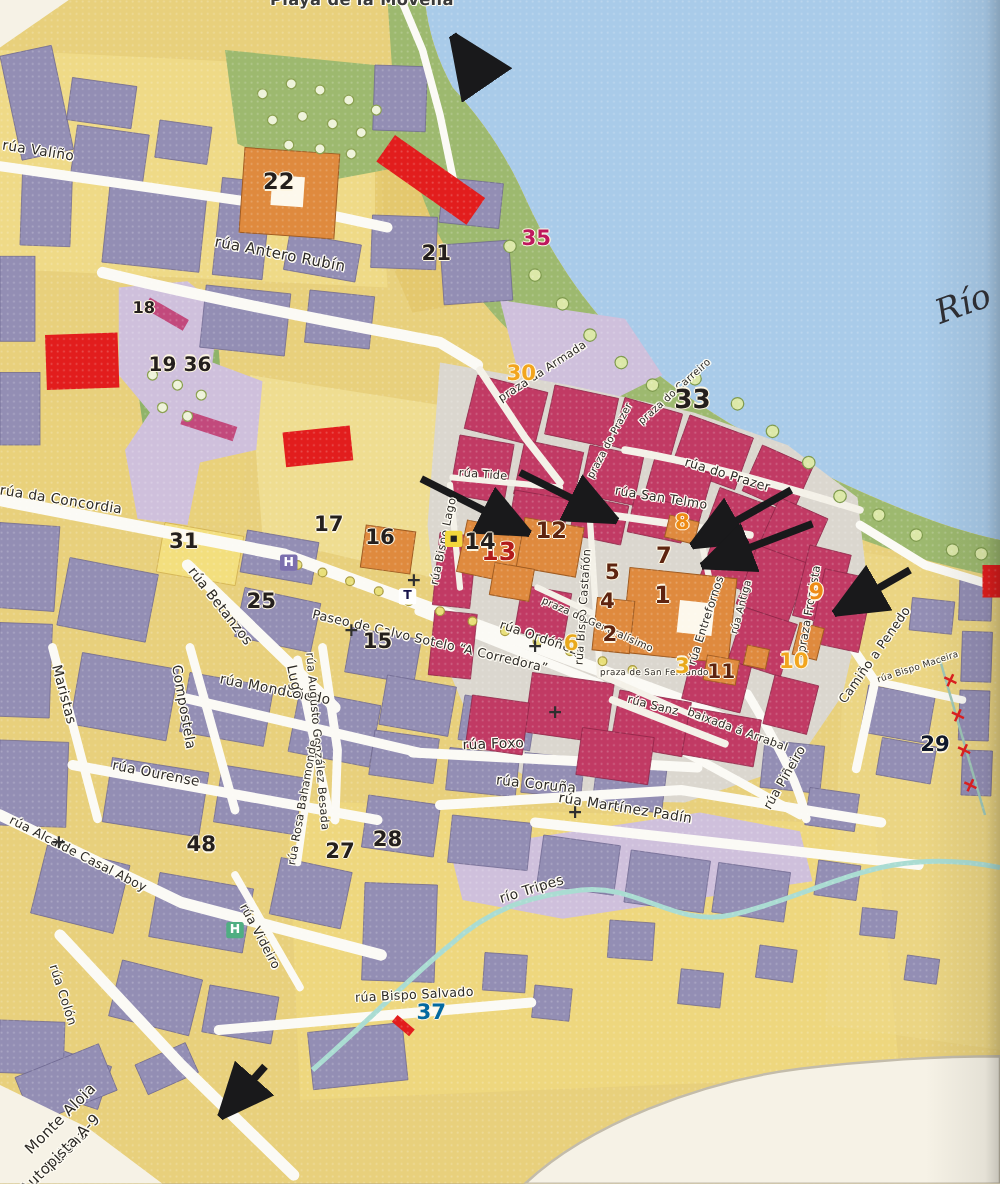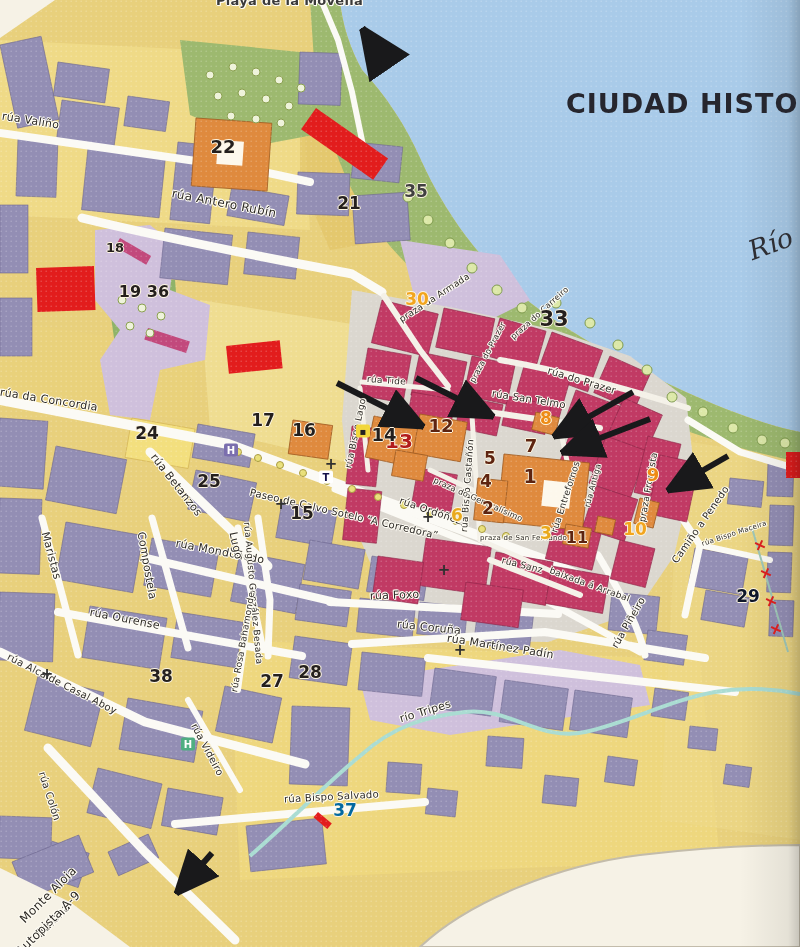--- a/index.html
+++ b/index.html
@@ -333,21 +333,20 @@
         <line x1="416" y1="378" x2="494" y2="417" stroke="#19191b" stroke-width="6" marker-end="url(#ah)"></line>
         <line x1="633" y1="392" x2="553" y2="437" stroke="#19191b" stroke-width="6" marker-end="url(#ah)"></line>
         <line x1="650" y1="419" x2="561" y2="453" stroke="#19191b" stroke-width="6" marker-end="url(#ah)"></line>
         <line x1="728" y1="456" x2="667" y2="491" stroke="#19191b" stroke-width="6" marker-end="url(#ah)"></line>
         <line x1="212" y1="853" x2="176" y2="894" stroke="#19191b" stroke-width="6" marker-end="url(#ah)"></line>
       </g>
 </svg>
 
 <div id="labels">
   <div class="beach-lbl lbl">Playa de la Movella</div>
-  <div class="map-subtitle">CIUDAD HISTO</div>
   <div class="river-lbl">Río</div>
 <div class="lbl" style="left: 2px; top: 116px; font-size: 11px; transform: translate(0px, -50%) rotate(9deg);">rúa Valiño</div>
       <div class="lbl" style="left: 172px; top: 193px; font-size: 12px; transform: translate(0px, -50%) rotate(11deg);">rúa Antero Rubín</div>
       <div class="lbl" style="left: 400px; top: 320px; font-size: 9px; transform: translate(0px, -50%) rotate(-33deg);">praza da Armada</div>
       <div class="lbl" style="left: 512px; top: 338px; font-size: 8px; transform: translate(0px, -50%) rotate(-42deg);">praza do Carreiro</div>
       <div class="lbl" style="left: 472px; top: 382px; font-size: 8px; transform: translate(0px, -50%) rotate(-62deg);">praza do Prazer</div>
       <div class="lbl" style="left: 548px; top: 370px; font-size: 10px; transform: translate(0px, -50%) rotate(17deg);">rúa do Prazer</div>
       <div class="lbl" style="left: 492px; top: 393px; font-size: 10px; transform: translate(0px, -50%) rotate(9deg);">rúa San Telmo</div>
       <div class="lbl" style="left: 367px; top: 379px; font-size: 9px; transform: translate(0px, -50%) rotate(4deg);">rúa Tide</div>
       <div class="lbl" style="left: 348px; top: 468px; font-size: 9px; transform: translate(0px, -50%) rotate(-78deg);">rúa Bispo Lago</div>
@@ -399,28 +398,28 @@
       <div class="num" style="left: 399px; top: 441px; font-size: 20px; color: rgb(178, 28, 28);">13</div>
       <div class="num" style="left: 384px; top: 434px; font-size: 18px; color: rgb(36, 31, 29);">14</div>
       <div class="num" style="left: 302px; top: 513px; font-size: 17px; color: rgb(36, 31, 29);">15</div>
       <div class="num" style="left: 304px; top: 430px; font-size: 17px; color: rgb(36, 31, 29);">16</div>
       <div class="num" style="left: 263px; top: 420px; font-size: 17px; color: rgb(36, 31, 29);">17</div>
       <div class="num" style="left: 115px; top: 247px; font-size: 13px; color: rgb(36, 31, 29);">18</div>
       <div class="num" style="left: 130px; top: 291px; font-size: 16px; color: rgb(36, 31, 29);">19</div>
       <div class="num" style="left: 417px; top: 299px; font-size: 17px; color: rgb(242, 165, 30);">30</div>
       <div class="num" style="left: 349px; top: 203px; font-size: 17px; color: rgb(36, 31, 29);">21</div>
       <div class="num" style="left: 223px; top: 146px; font-size: 18px; color: rgb(36, 31, 29);">22</div>
-      <div class="num" style="left: 147px; top: 433px; font-size: 17px; color: rgb(36, 31, 29);">24</div>
+      <div class="num" style="left: 147px; top: 433px; font-size: 17px; color: rgb(36, 31, 29);">31</div>
       <div class="num" style="left: 209px; top: 481px; font-size: 17px; color: rgb(36, 31, 29);">25</div>
-      <div class="num" style="left: 161px; top: 676px; font-size: 17px; color: rgb(36, 31, 29);">38</div>
+      <div class="num" style="left: 161px; top: 676px; font-size: 17px; color: rgb(36, 31, 29);">48</div>
       <div class="num" style="left: 272px; top: 681px; font-size: 17px; color: rgb(36, 31, 29);">27</div>
       <div class="num" style="left: 310px; top: 672px; font-size: 17px; color: rgb(36, 31, 29);">28</div>
       <div class="num" style="left: 748px; top: 596px; font-size: 17px; color: #0f172a;">29</div>
       <div class="num" style="left: 554px; top: 319px; font-size: 21px; color: rgb(36, 31, 29);">33</div>
-      <div class="num" style="left: 416px; top: 191px; font-size: 17px; color: #404040;">35</div>
+      <div class="num" style="left: 429px; top: 191px; font-size: 17px; color: #be185d;">35</div>
       <div class="num" style="left: 158px; top: 291px; font-size: 16px; color: rgb(36, 31, 29);">36</div>
       <div class="num" style="left: 345px; top: 810px; font-size: 17px; color: #0369a1;">37</div>
       <div class="mk" style="left: 231px; top: 450px; color: rgb(255, 255, 255); background: rgb(123, 111, 174);">H</div>
       <div class="mk" style="left: 188px; top: 744px; color: rgb(255, 255, 255); background: rgb(79, 174, 130);">H</div>
       <div class="mk" style="left: 326px; top: 477px; color: rgb(21, 18, 74); background: rgb(255, 255, 255);">T</div>
       <div class="mk" style="left: 363px; top: 431px; color: rgb(34, 34, 34); background: rgb(242, 215, 60);">▪</div>
       <div class="mk plain" style="left: 331px; top: 464px; color: rgb(47, 47, 47);">+</div>
       <div class="mk plain" style="left: 281px; top: 504px; color: rgb(47, 47, 47);">+</div>
       <div class="mk plain" style="left: 428px; top: 517px; color: rgb(47, 47, 47);">+</div>
       <div class="mk plain" style="left: 444px; top: 570px; color: rgb(47, 47, 47);">+</div>

